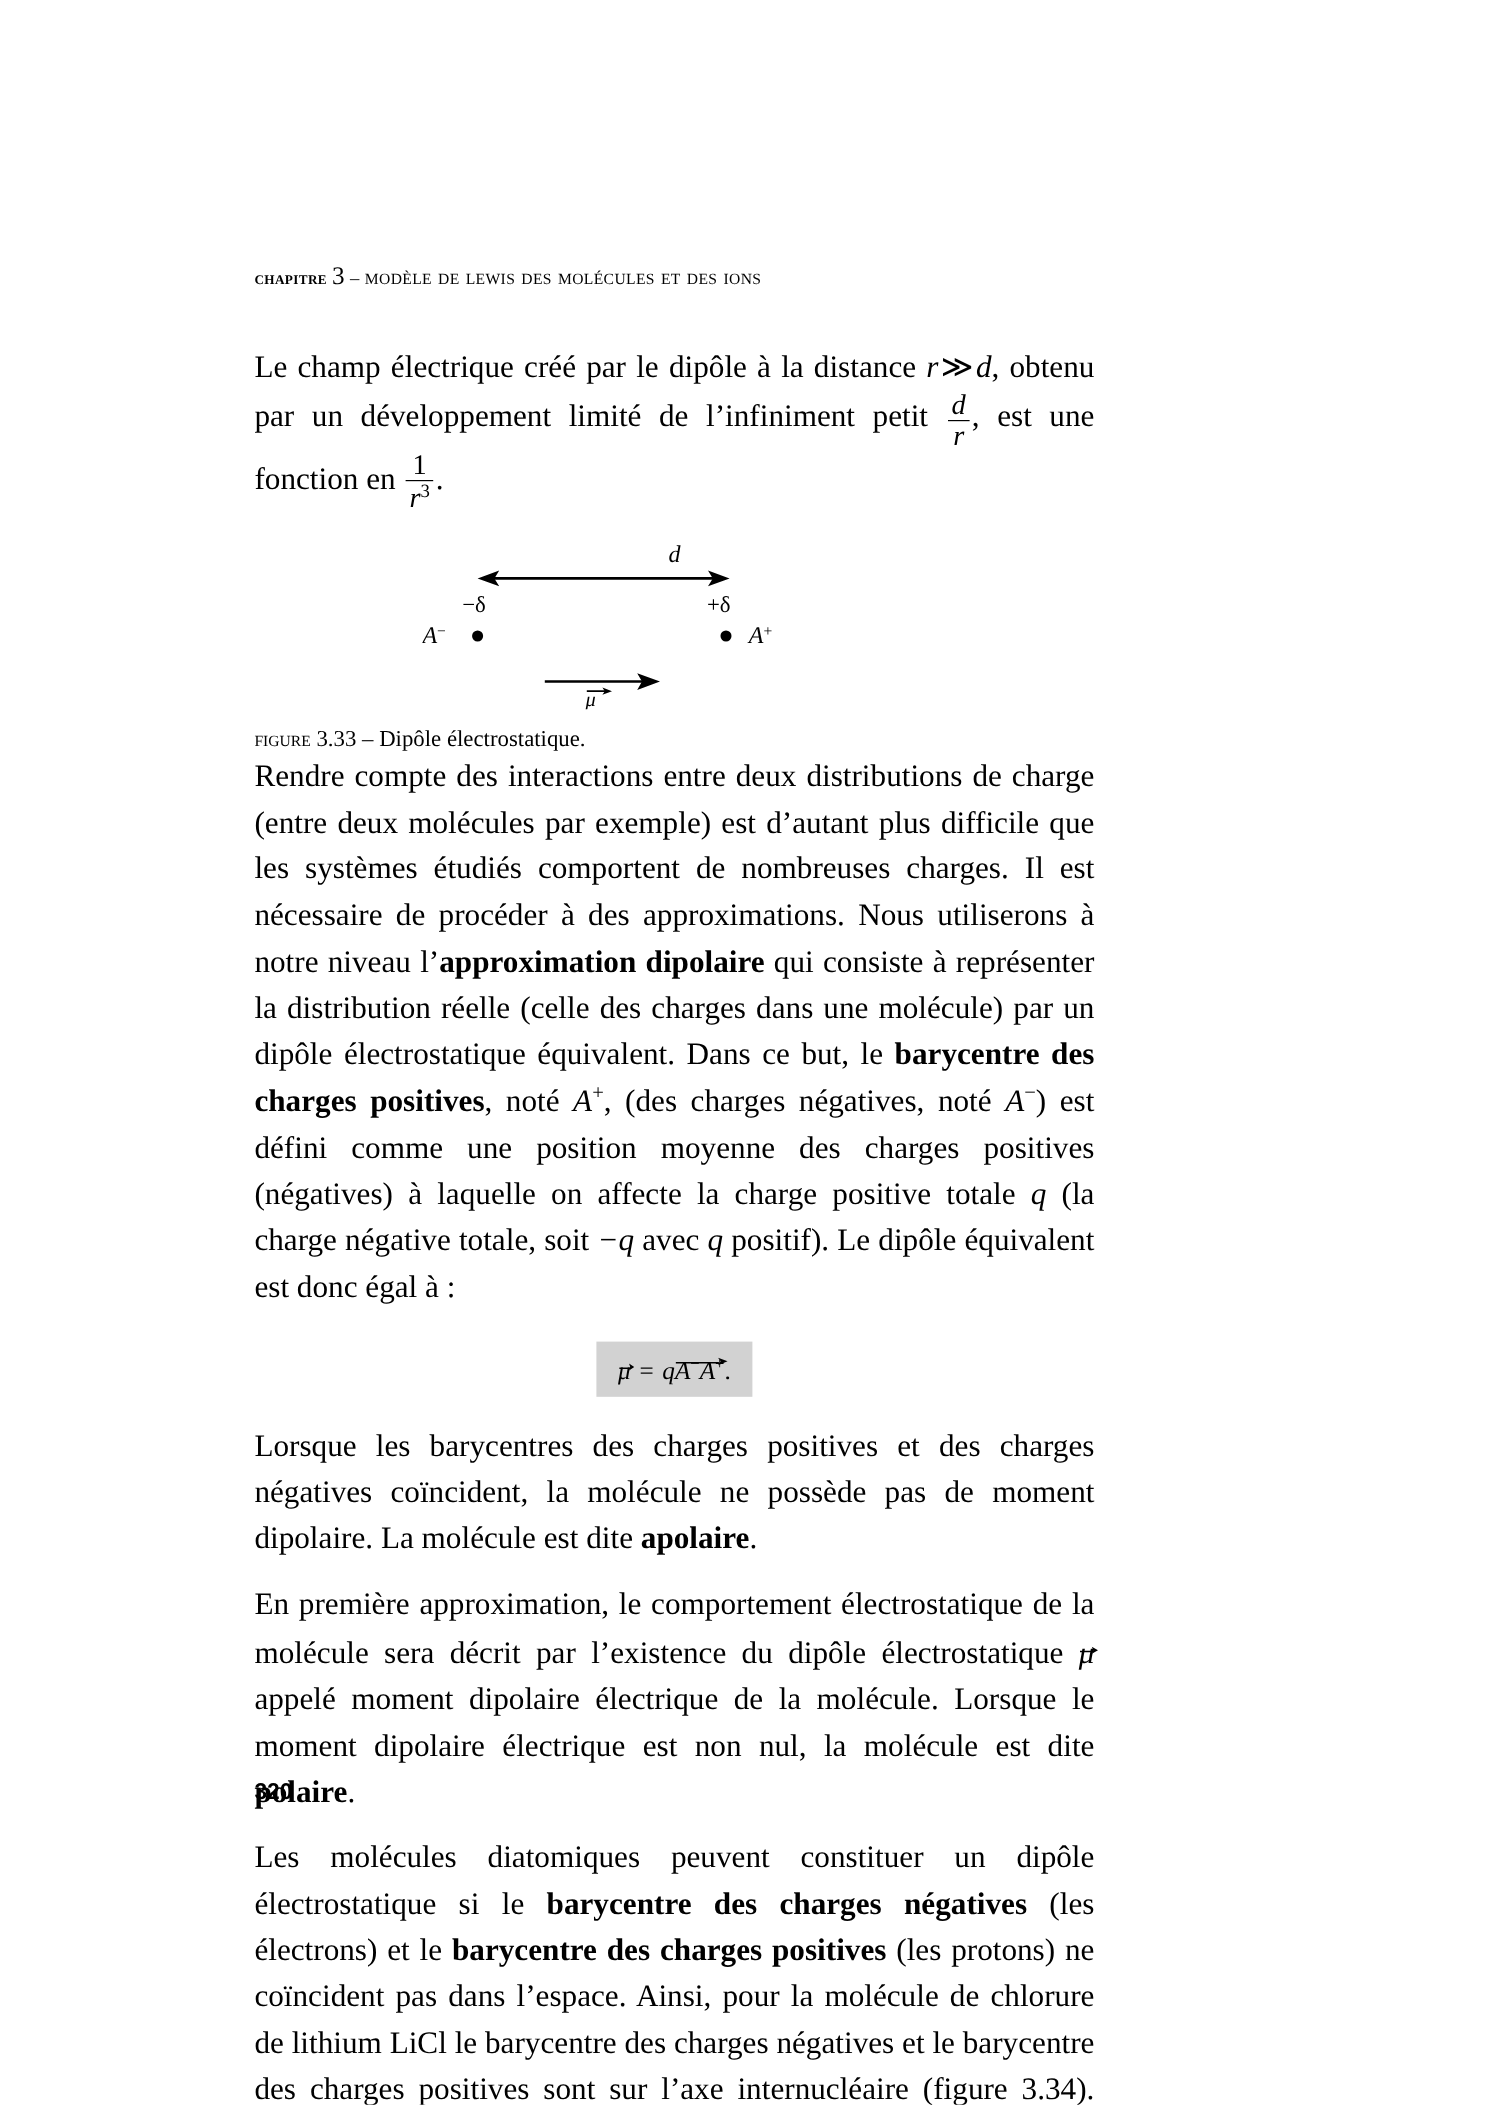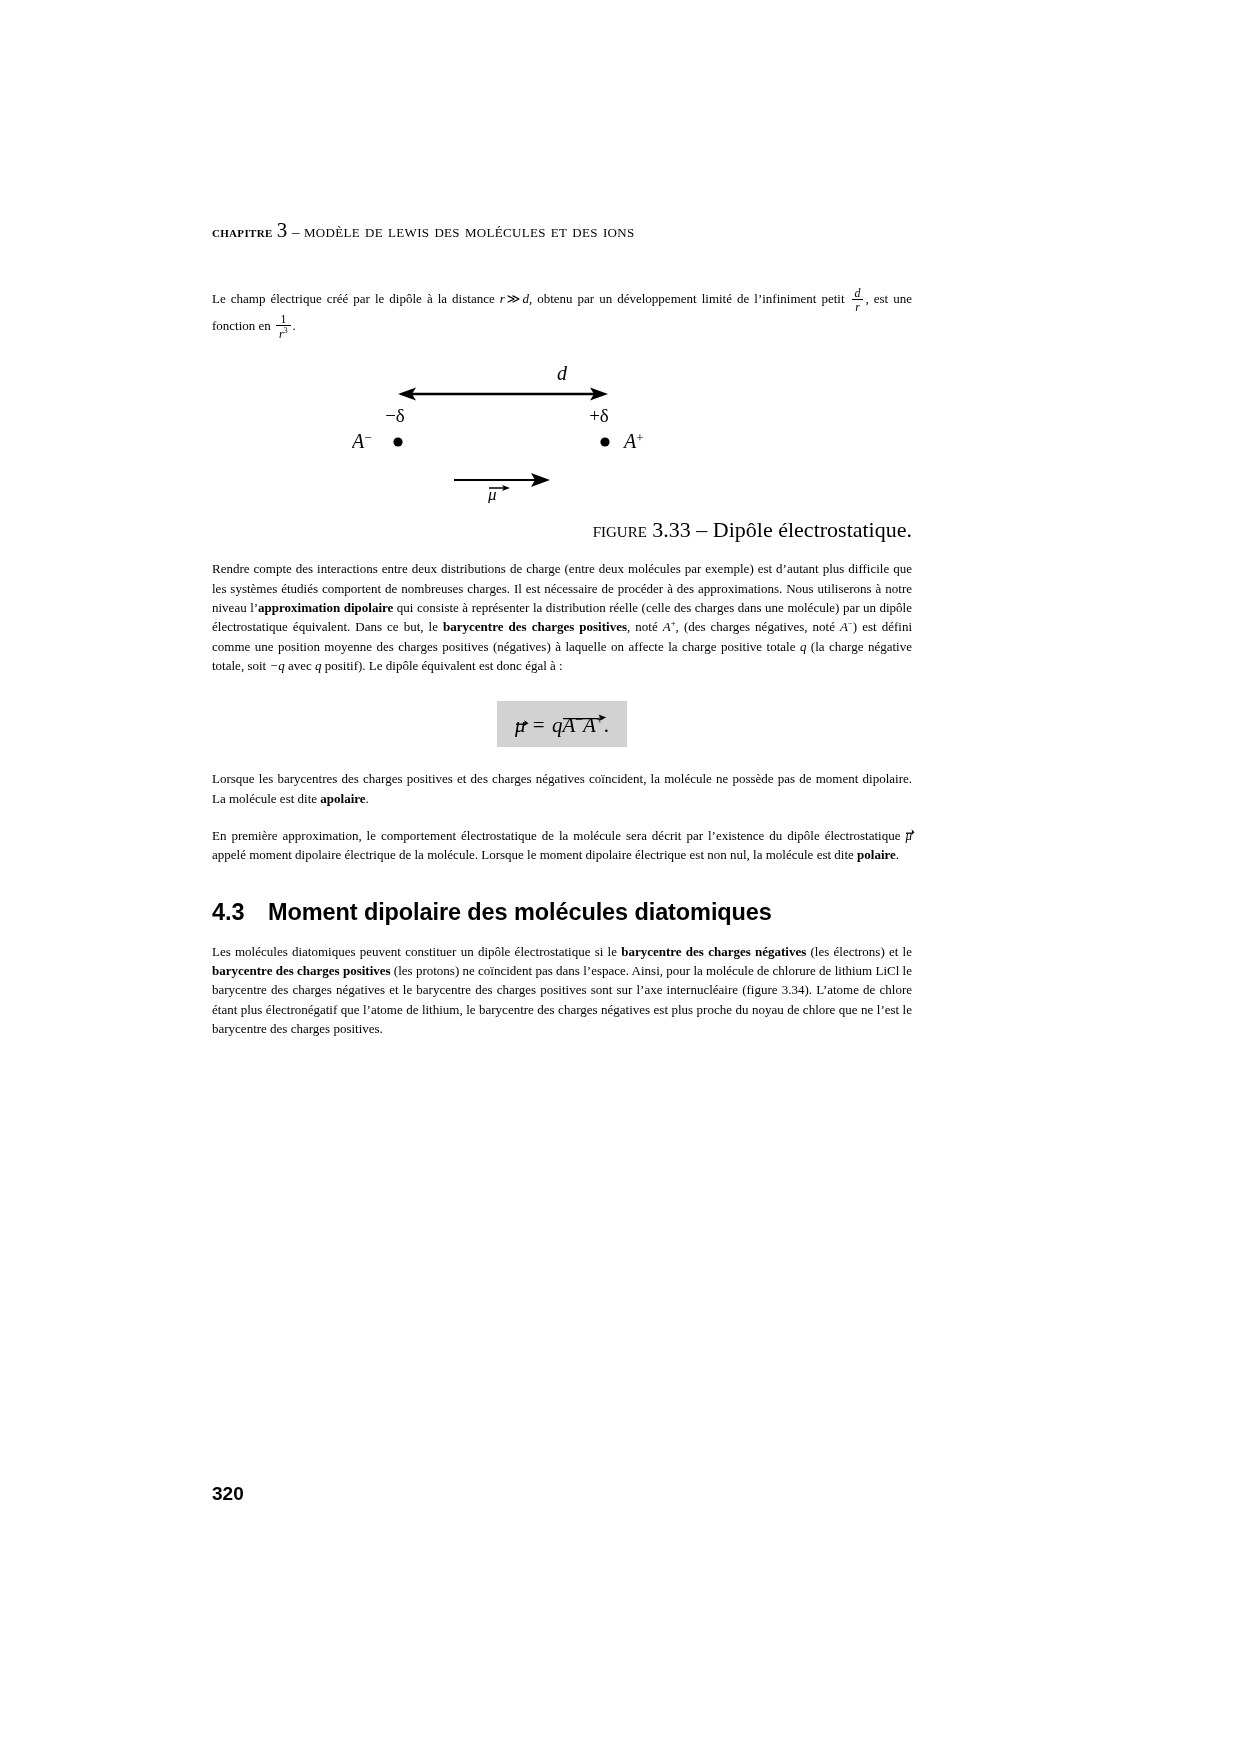--- a/index.html
+++ b/index.html
@@ -50,25 +50,25 @@
   .runhead .chapnum {
     font-size: 21px;
     font-weight: normal;
   }
   .runhead .bigcap {
     font-size: 19px;
   }
 
   
   p.body {
-    font-size: 13px;
+    font-size: 26px;
     line-height: 1.485;
     text-align: justify;
     text-justify: inter-word;
-    margin: 16px 0 16px 0;
+    margin: 0 0 16px 0;
     hyphens: manual;
   }
   b, strong { font-weight: bold; }
 
   
   .mi {
     font-family: "Liberation Serif", "DejaVu Serif", serif;
     font-style: italic;
   }
   .mn { font-style: normal; }
@@ -122,23 +122,23 @@
     line-height: 1.1;
     white-space: nowrap;
   }
 
   
   .figure {
     margin: 18px 0 0 0;
     text-align: center;
   }
   .figcaption {
-    font-size: 22px;
+    font-size: 19px;
     margin-top: 10px;
-    text-align: right;
+    text-align: left;
   }
   .figcaption .fc-sc {
     font-variant: small-caps;
     text-transform: lowercase;
   }
 
   
   h2.sect {
     font-family: "Liberation Sans", "DejaVu Sans", sans-serif;
     font-weight: bold;
@@ -239,23 +239,20 @@
       <span>Lorsque les barycentres des charges positives et des charges négatives coïncident, la molécule ne possède pas de moment dipolaire. La molécule est dite </span><b>apolaire</b><span>.</span>
     </p>
 
     <p class="body">
       <span>En première approximation, le comportement électrostatique de la molécule sera décrit par l’existence du dipôle électrostatique </span><span class="vec"><span>μ</span><span class="arw"><svg width="100%" height="7" viewBox="0 0 26 7" preserveAspectRatio="none">
               <path d="M0 4.2 L20 4.2" stroke="#000" stroke-width="1.3" fill="none"></path>
               <path d="M26 3.2 L17 0.3 L19 3.2 L17 6.1 Z" fill="#000"></path>
             </svg></span></span><span> appelé moment dipolaire électrique de la molécule. Lorsque le moment dipolaire électrique est non nul, la molécule est dite </span><b>polaire</b><span>.</span>
     </p>
 
-    <h2 class="sect">
-      <span class="num">4.3</span><span>Moment dipolaire des molécules diatomiques</span>
-    </h2>
 
     <p class="body">
       <span>Les molécules diatomiques peuvent constituer un dipôle électrostatique si le </span><b>barycentre des charges négatives</b><span> (les électrons) et le </span><b>barycentre des charges positives</b><span> (les protons) ne coïncident pas dans l’espace. Ainsi, pour la molécule de chlorure de lithium LiCl le barycentre des charges négatives et le barycentre des charges positives sont sur l’axe internucléaire (figure 3.34). L’atome de chlore étant plus électronégatif que l’atome de lithium, le barycentre des charges négatives est plus proche du noyau de chlore que ne l’est le barycentre des charges positives.</span>
     </p>
 
   </div>
 
   <div class="folio">320</div>
 
 </div>

